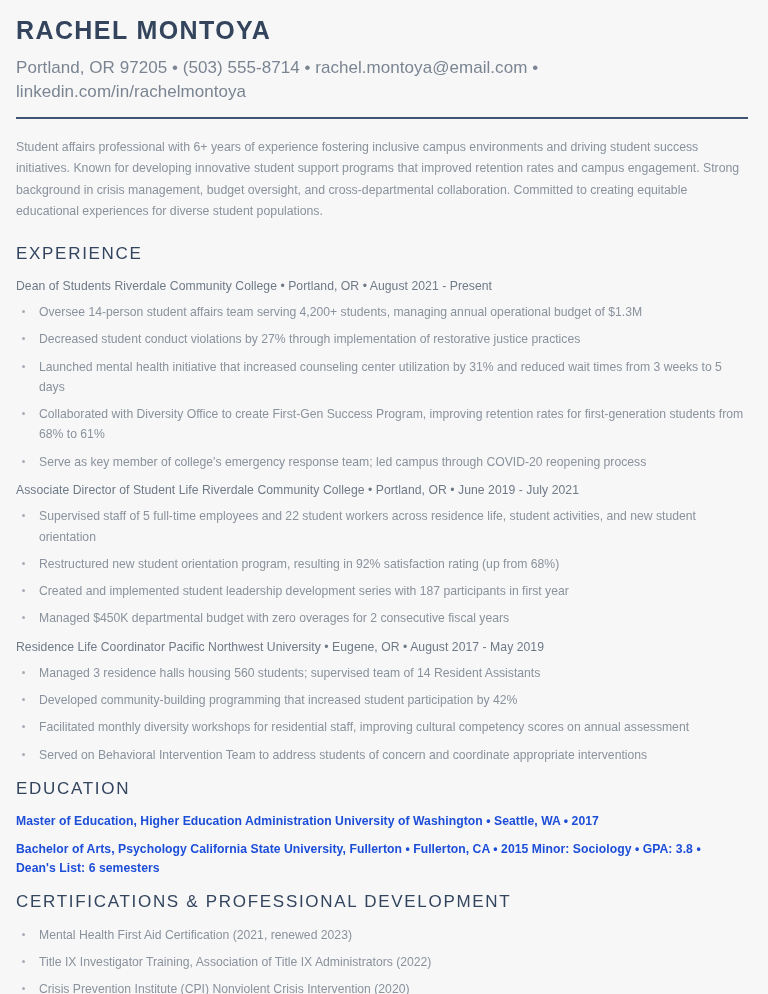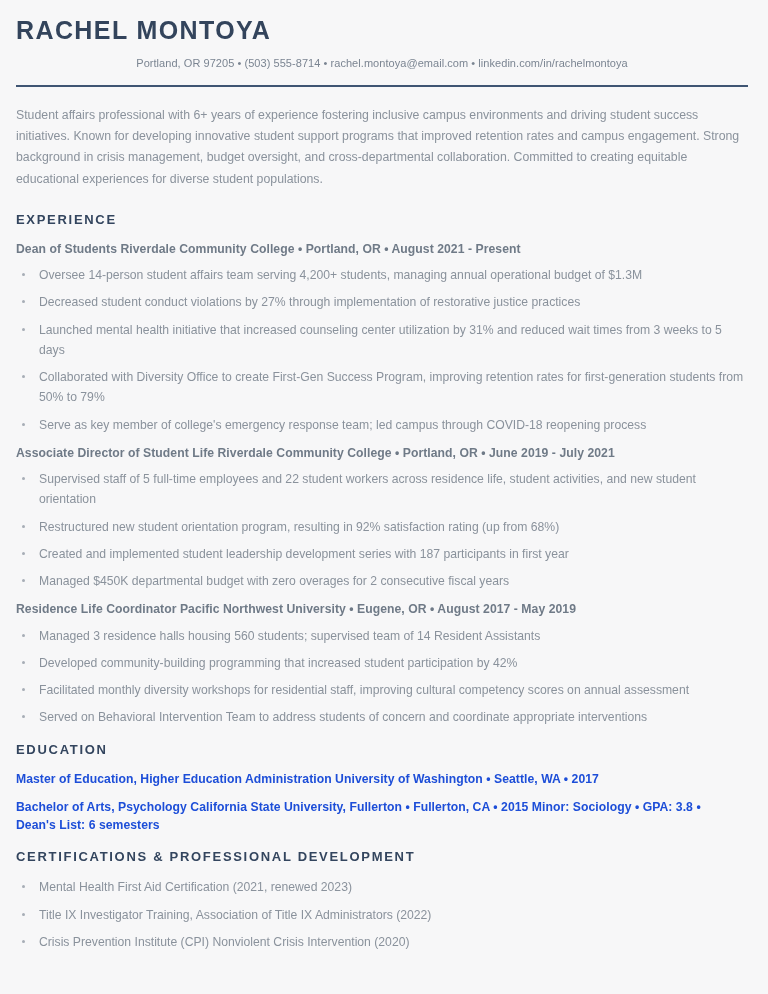--- a/index.html
+++ b/index.html
@@ -28,25 +28,24 @@
   .resume-name {
     font-size: 25px;
     font-weight: bold;
     letter-spacing: 1.4px;
     color: #33445c;
     line-height: 1.15;
     margin-bottom: 11px;
   }
 
   .contact-line {
-    font-size: 11px;
+    font-size: 17px;
     color: #7b8592;
     letter-spacing: 0.05px;
     line-height: 1.4;
-    text-align: center;
   }
 
   .header-rule {
     height: 2px;
     background: #3f5573;
     margin-top: 14px;
     margin-bottom: 18px;
     width: 732px;
   }
 
@@ -56,33 +55,33 @@
     line-height: 1.72;
     color: #8a929c;
     max-width: 736px;
     margin-bottom: 22px;
   }
 
   
   .section { margin-bottom: 4px; }
 
   .section-heading {
-    font-size: 13px;
-    font-weight: bold;
+    font-size: 17px;
+    font-weight: normal;
     letter-spacing: 1.7px;
     color: #33455e;
     margin-top: 14px;
     margin-bottom: 13px;
   }
 
   .entry { margin-bottom: 2px; }
 
   .entry-heading {
     font-size: 12.2px;
-    font-weight: bold;
+    font-weight: normal;
     color: #6f7a87;
     line-height: 1.5;
     margin-top: 9px;
     margin-bottom: 7px;
     letter-spacing: 0.05px;
   }
 
   ul.bullets {
     list-style: none;
     margin: 0 0 6px 0;
@@ -137,22 +136,22 @@
 
   <section class="section">
     <h2 class="section-heading">EXPERIENCE</h2>
 
     <div class="entry">
       <div class="entry-heading">Dean of Students Riverdale Community College • Portland, OR • August 2021 - Present</div>
       <ul class="bullets">
         <li>Oversee 14-person student affairs team serving 4,200+ students, managing annual operational budget of $1.3M</li>
         <li>Decreased student conduct violations by 27% through implementation of restorative justice practices</li>
         <li>Launched mental health initiative that increased counseling center utilization by 31% and reduced wait times from 3 weeks to 5 days</li>
-        <li>Collaborated with Diversity Office to create First-Gen Success Program, improving retention rates for first-generation students from 50% to 79%</li>
-        <li>Serve as key member of college's emergency response team; led campus through COVID-18 reopening process</li>
+        <li>Collaborated with Diversity Office to create First-Gen Success Program, improving retention rates for first-generation students from 68% to 61%</li>
+        <li>Serve as key member of college's emergency response team; led campus through COVID-20 reopening process</li>
       </ul>
     </div>
 
     <div class="entry">
       <div class="entry-heading">Associate Director of Student Life Riverdale Community College • Portland, OR • June 2019 - July 2021</div>
       <ul class="bullets">
         <li>Supervised staff of 5 full-time employees and 22 student workers across residence life, student activities, and new student orientation</li>
         <li>Restructured new student orientation program, resulting in 92% satisfaction rating (up from 68%)</li>
         <li>Created and implemented student leadership development series with 187 participants in first year</li>
         <li>Managed $450K departmental budget with zero overages for 2 consecutive fiscal years</li>

